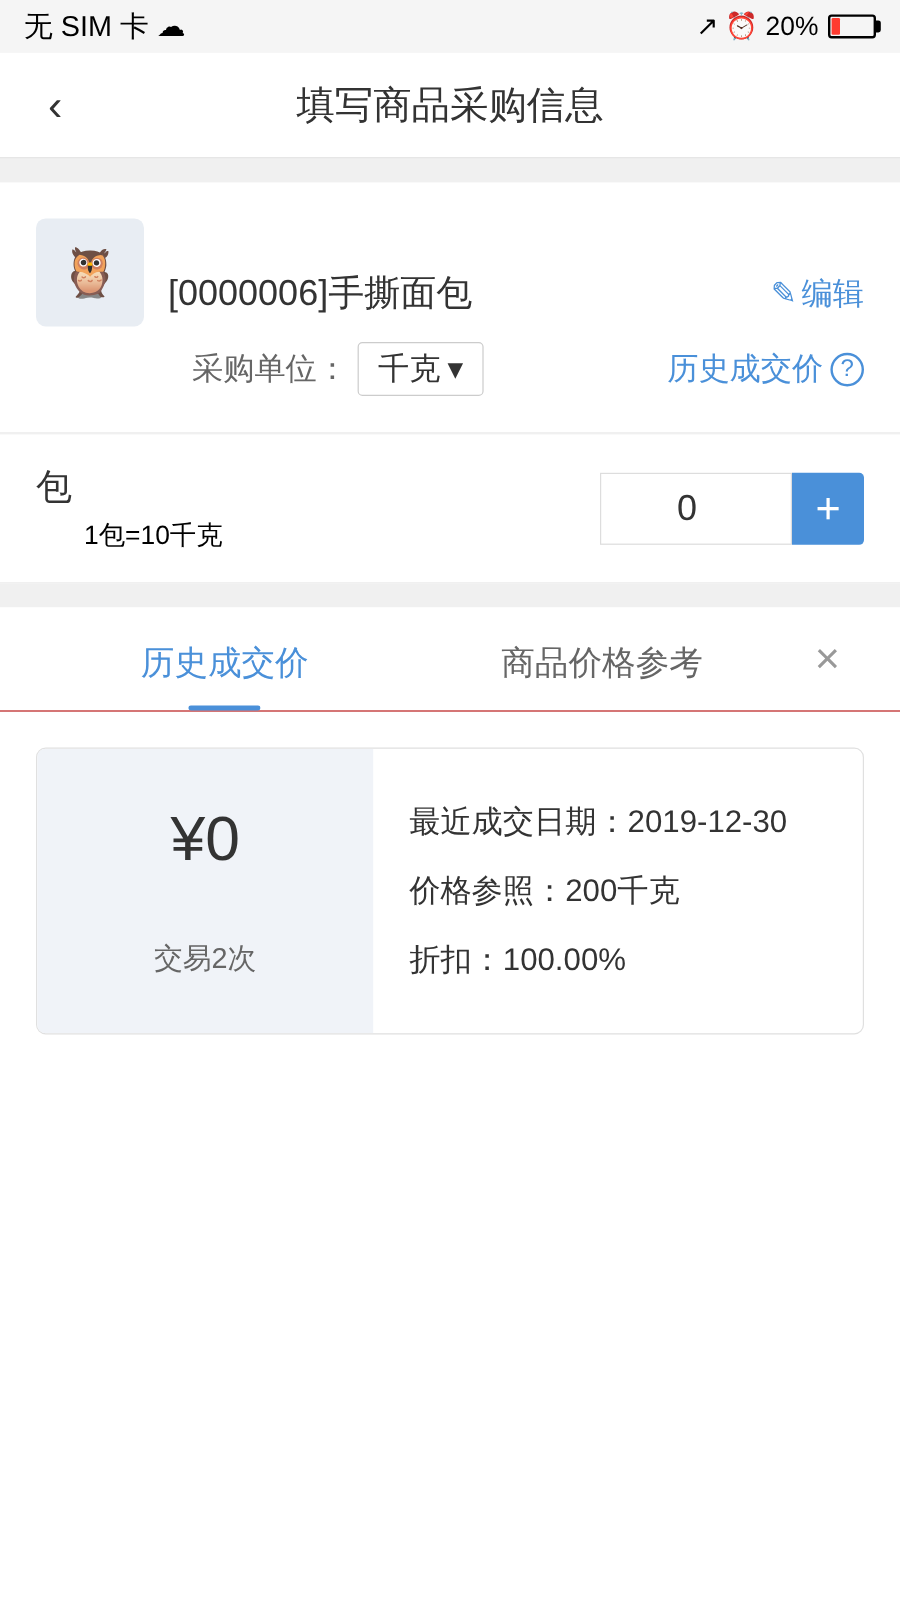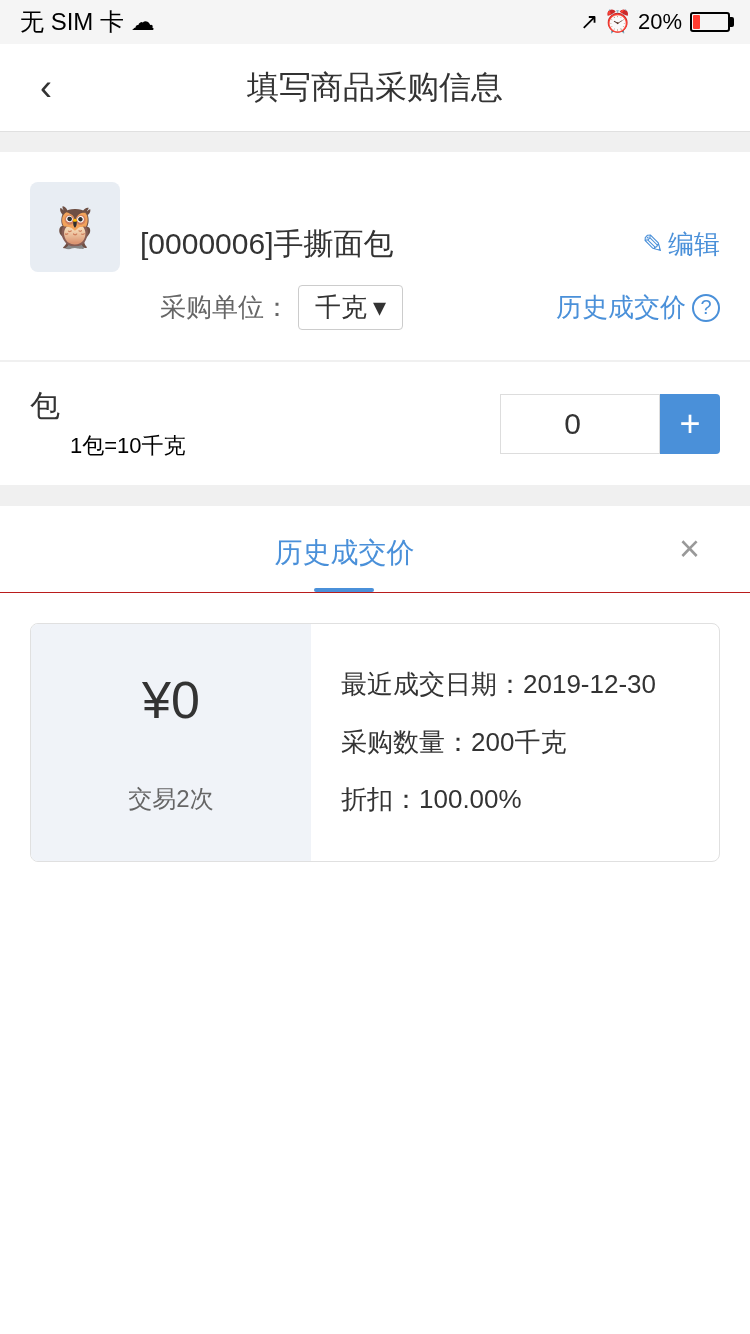--- a/index.html
+++ b/index.html
@@ -381,35 +381,36 @@
   </div>
   <div class="quantity-input-group">
     <input type="number" class="quantity-input" value="0" style="">
     <button class="quantity-plus">+</button>
   </div>
 </div>
 
 <div class="tabs-section">
   <div class="tabs-header">
     <div class="tab-item active">历史成交价</div>
+    <div class="tab-item">商品价格参考</div>
     <span class="tab-close">×</span>
   </div>
 
   <div class="history-content">
     <div class="price-record-card">
       <div class="price-left">
         <span class="price-amount">¥0</span>
         <span class="price-trades">交易2次</span>
       </div>
       <div class="price-right">
         <div class="price-detail-row">
           <span>最近成交日期：</span><span>2019-12-30</span>
         </div>
         <div class="price-detail-row">
-          <span>采购数量：</span><span>200千克</span>
+          <span>价格参照：</span><span>200千克</span>
         </div>
         <div class="price-detail-row">
           <span>折扣：</span><span>100.00%</span>
         </div>
       </div>
     </div>
   </div>
 
   <div class="white-bottom"></div>
 </div>

